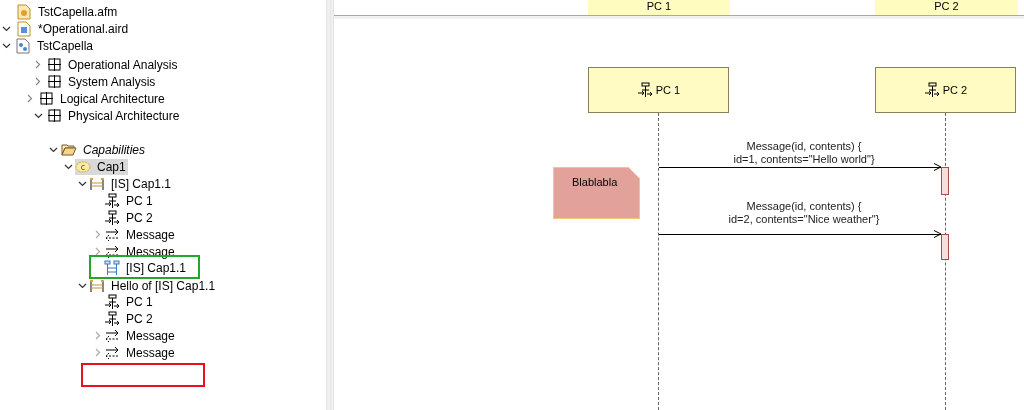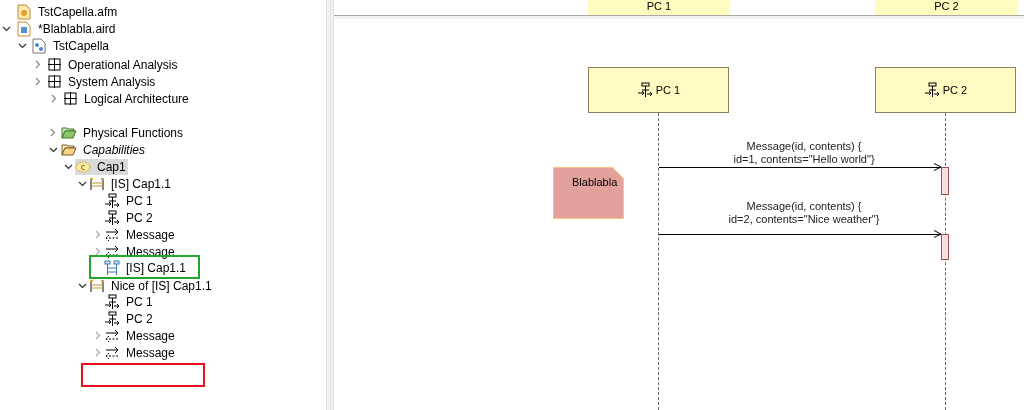--- a/index.html
+++ b/index.html
@@ -57,24 +57,24 @@
       <svg width="9" height="6" viewBox="0 0 9 6">
           <path d="M1 1l3.5 3.5L8 1" fill="none" stroke="#333" stroke-width="1.2"></path>
         </svg>
     </span>
     <span class="ic" style="margin-left:4px">
       <svg width="14" height="16" viewBox="0 0 14 16">
           <path d="M1 1h8l4 4v10H1z" fill="#fff" stroke="#c0902a"></path>
           <rect x="4" y="6" width="6" height="6" fill="#5b8fd6"></rect>
         </svg>
     </span>
-    <span class="lbl">*Blablabla.aird</span>
-  </div>
-
-  <div class="row" style="left:16px;top:37px;">
+    <span class="lbl">*Operational.aird</span>
+  </div>
+
+  <div class="row" style="left:0;top:37px;">
     <span class="tw">
       <svg width="9" height="6" viewBox="0 0 9 6">
           <path d="M1 1l3.5 3.5L8 1" fill="none" stroke="#333" stroke-width="1.2"></path>
         </svg>
     </span>
     <span class="ic" style="margin-left:3px">
       <svg width="14" height="16" viewBox="0 0 14 16">
           <path d="M1 1h8l4 4v10H1z" fill="#fff" stroke="#777"></path>
           <circle cx="5" cy="7" r="2" fill="#4a86d0"></circle>
           <circle cx="9" cy="11" r="2" fill="#4a86d0"></circle>
@@ -104,49 +104,49 @@
         </svg>
     </span>
     <span class="ic" style="margin-left:2px">
       <svg width="13" height="13" viewBox="0 0 13 13">
           <rect x="1" y="1" width="11" height="11" fill="none" stroke="#000"></rect>
           <path d="M6.5 0v13M0 6.5h13" stroke="#000"></path>
         </svg>
     </span>
     <span class="lbl">Operational Analysis</span>
   </div>
-  <div class="row" style="left:48px;top:90px;">
+  <div class="row" style="left:24px;top:90px;">
     <span class="tw">
       <svg width="6" height="9" viewBox="0 0 6 9">
           <path d="M1 1l3.5 3.5L1 8" fill="none" stroke="#888" stroke-width="1.2"></path>
         </svg>
     </span>
     <span class="ic" style="margin-left:2px">
       <svg width="13" height="13" viewBox="0 0 13 13">
           <rect x="1" y="1" width="11" height="11" fill="none" stroke="#000"></rect>
           <path d="M6.5 0v13M0 6.5h13" stroke="#000"></path>
         </svg>
     </span>
     <span class="lbl">Logical Architecture</span>
   </div>
-
-  <div class="row" style="left:47px;top:124px;">
-    <span class="tw">
-      <svg width="6" height="9" viewBox="0 0 6 9">
-          <path d="M1 1l3.5 3.5L1 8" fill="none" stroke="#888" stroke-width="1.2"></path>
-        </svg>
-    </span>
-    <span class="ic" style="margin-left:2px">
-      <svg width="16" height="13" viewBox="0 0 16 13">
-          <path d="M1 2h5l1 1h6v2H4L1 12z" fill="#c9e6b0" stroke="#3d7a2a"></path>
-          <path d="M4 5h11l-3 7H1z" fill="#8cc56a" stroke="#3d7a2a"></path>
-        </svg>
-    </span>
-    <span class="lbl">Physical Functions</span>
-  </div>
+  <div class="row" style="left:32px;top:107px;">
+    <span class="tw">
+      <svg width="9" height="6" viewBox="0 0 9 6">
+          <path d="M1 1l3.5 3.5L8 1" fill="none" stroke="#333" stroke-width="1.2"></path>
+        </svg>
+    </span>
+    <span class="ic" style="margin-left:2px">
+      <svg width="13" height="13" viewBox="0 0 13 13">
+          <rect x="1" y="1" width="11" height="11" fill="none" stroke="#000"></rect>
+          <path d="M6.5 0v13M0 6.5h13" stroke="#000"></path>
+        </svg>
+    </span>
+    <span class="lbl">Physical Architecture</span>
+  </div>
+
 
   <div class="row" style="left:47px;top:141px;font-style:italic;">
     <span class="tw">
       <svg width="9" height="6" viewBox="0 0 9 6">
           <path d="M1 1l3.5 3.5L8 1" fill="none" stroke="#333" stroke-width="1.2"></path>
         </svg>
     </span>
     <span class="ic" style="margin-left:2px">
       <svg width="16" height="13" viewBox="0 0 16 13">
           <path d="M1 2h5l1 1h6v2H4L1 12z" fill="#fbe9c0" stroke="#7a5a20"></path>
@@ -259,21 +259,21 @@
         </svg>
     </span>
     <span class="ic" style="margin-left:1px">
       <svg width="16" height="13" viewBox="0 0 16 13">
           <path d="M2 1v12M14 1v12" stroke="#333" stroke-width="1.2"></path>
           <rect x="1" y="1" width="3" height="2" fill="#d7a53a"></rect>
           <rect x="12" y="1" width="3" height="2" fill="#d7a53a"></rect>
           <path d="M2 6h12M2 9h12" stroke="#c49530" stroke-width="1.2"></path>
         </svg>
     </span>
-    <span class="lbl">Nice of [IS] Cap1.1</span>
+    <span class="lbl">Hello of [IS] Cap1.1</span>
   </div>
 
   <div class="row" style="left:92px;top:293px;">
     <span class="tw"></span>
     <span class="ic">
       <svg width="16" height="16" viewBox="0 0 16 16">
           <rect x="5" y="1" width="7" height="3" fill="none" stroke="#000"></rect>
           <path d="M8.5 4v11M5 8h7M1 11h6M5 9l2 2-2 2M10 12h5M13 10l2 2-2 2" stroke="#000" fill="none"></path>
         </svg>
     </span>
@@ -348,21 +348,21 @@
           <rect x="5" y="1" width="7" height="3" fill="none" stroke="#000"></rect>
           <path d="M8.5 4v11M5 8h7M1 11h6M5 9l2 2-2 2M10 12h5M13 10l2 2-2 2" stroke="#000" fill="none"></path>
         </svg>
     </span>
     <span>PC 2</span>
   </div>
 
   <div class="lifeline" style="left:324px;top:113px;height:297px;"></div>
   <div class="lifeline" style="left:611px;top:113px;height:297px;"></div>
 
-  <div class="note" style="left:219px;top:167px;width:71px;height:52px;">
+  <div class="note" style="left:219px;top:167px;width:87px;height:52px;">
     <svg class="corner" viewBox="0 0 12 12">
         <path d="M0 0L12 12V0z" fill="#fff"></path>
         <path d="M0 0L12 12" stroke="#f4c878"></path>
       </svg>
     <span>Blablabla</span>
   </div>
 
   <div class="msg-lbl" style="left:360px;top:140px;width:220px;">
     <div>Message(id, contents) {</div>
     <div>id=1, contents="Hello world"}</div>

